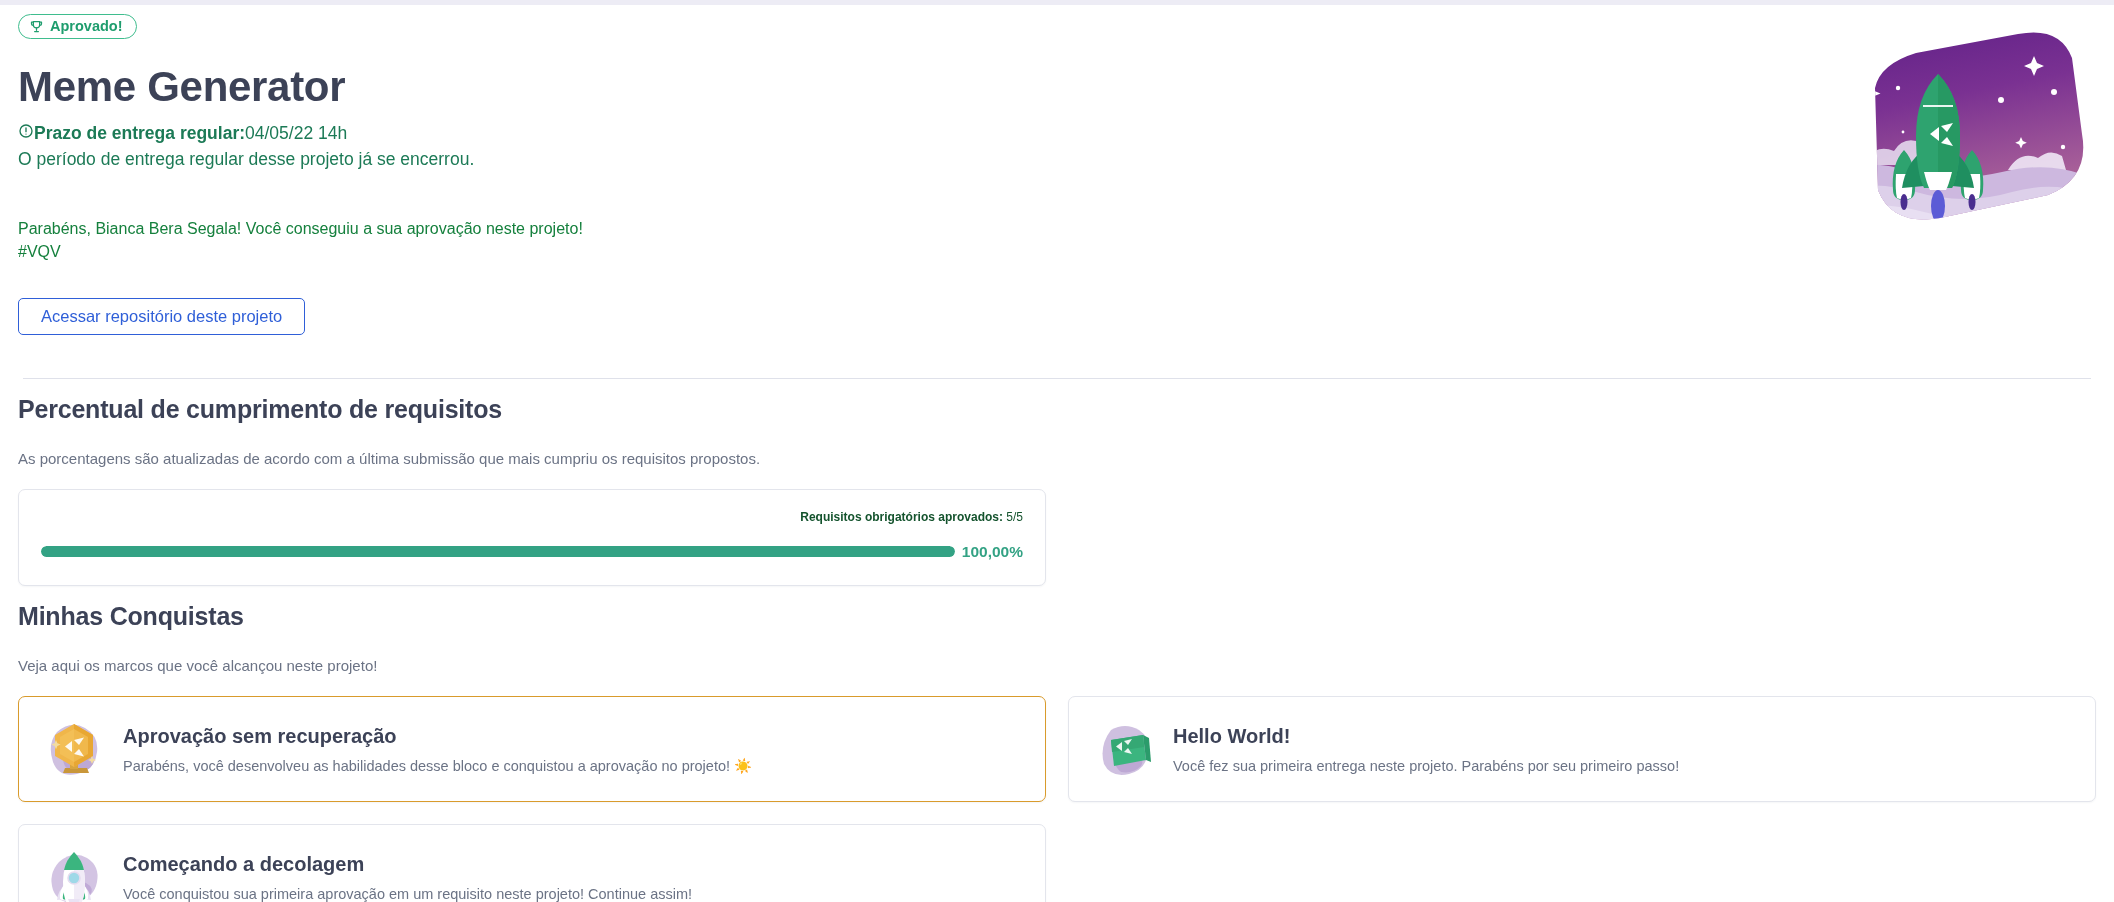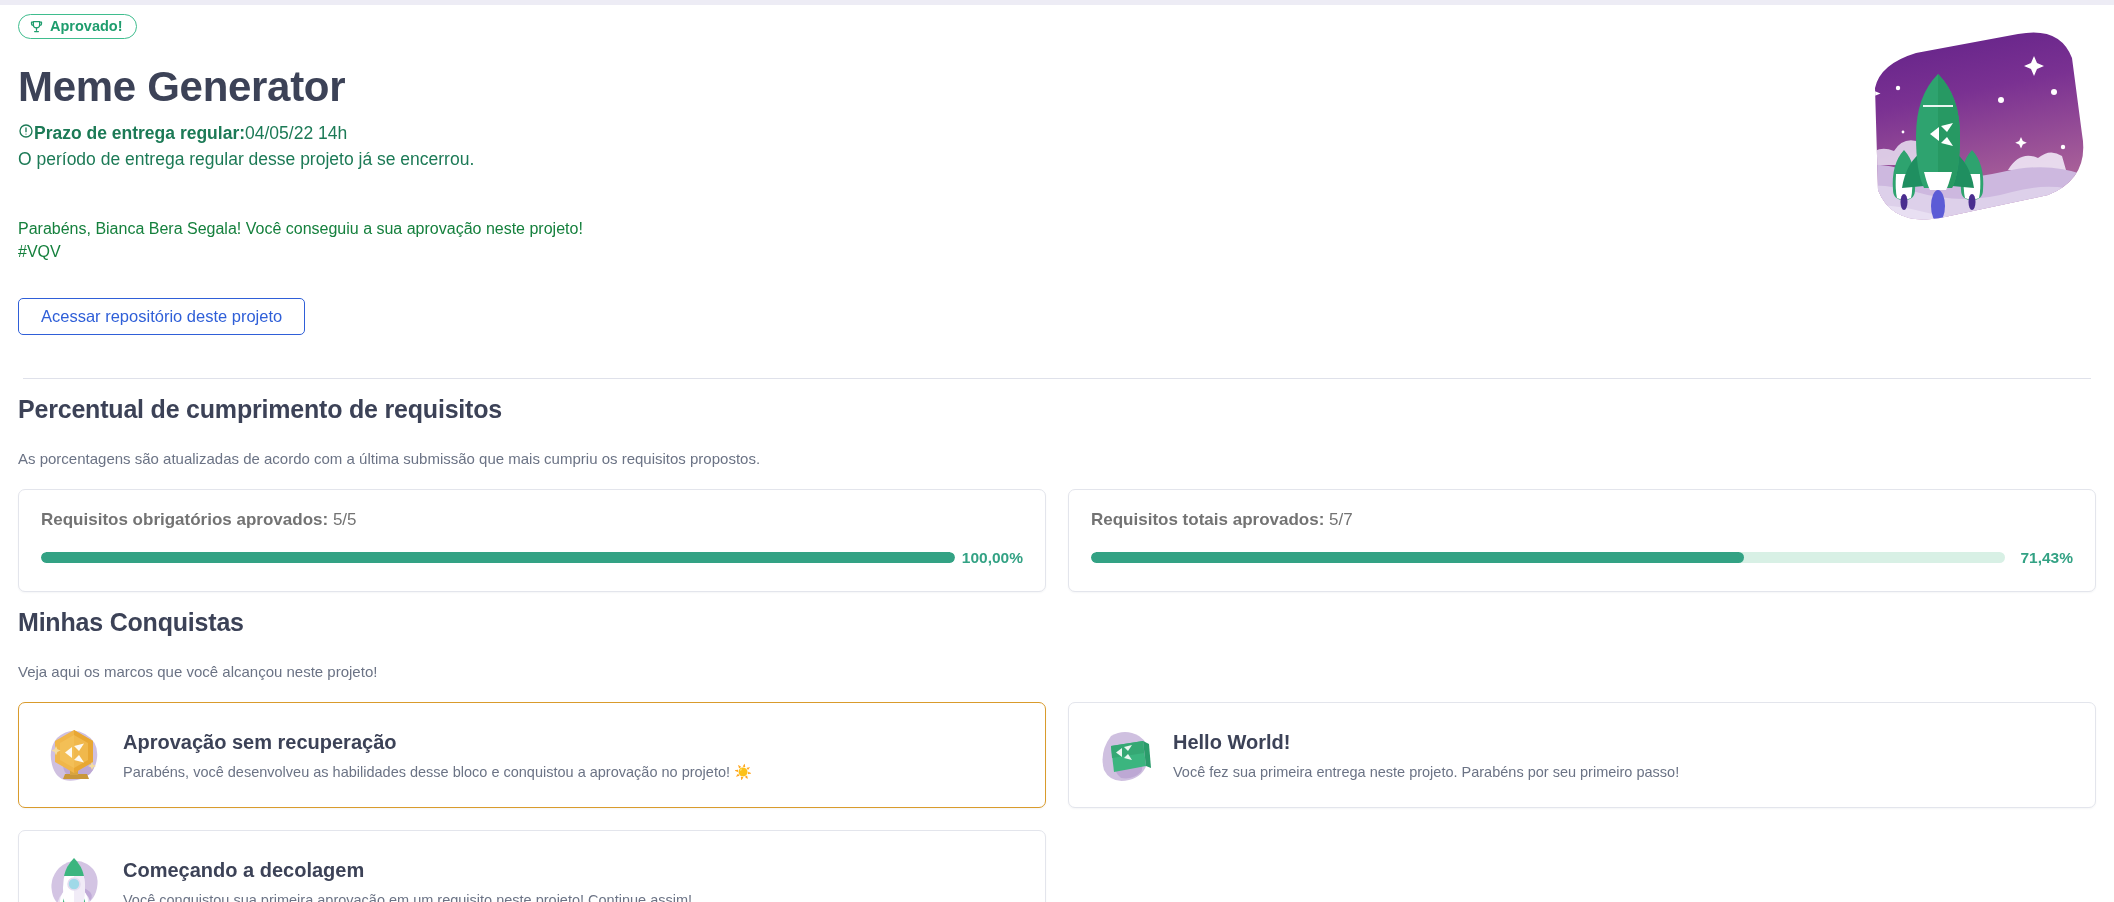--- a/index.html
+++ b/index.html
@@ -116,23 +116,24 @@
 
   .card {
     background: #fff;
     border: 1px solid #e3e5ec;
     border-radius: 7px;
     padding: 20px 22px 24px 22px;
     box-shadow: 0 1px 2px rgba(30,35,60,0.045);
   }
 
   .req-label {
-    font-size: 17px;
-    color: #737373;
-    font-weight: 700;
+    font-size: 12px;
+    color: #14532d;
+    font-weight: 700;
+    text-align: right;
   }
   .req-label .frac { font-weight: 400; }
 
   .bar-row {
     margin-top: 19px;
     display: flex; align-items: center; gap: 0;
   }
   .bar-track {
     flex: 1;
     height: 11px;
@@ -308,32 +309,20 @@
           <span class="frac">5/5</span>
         </div>
         <div class="bar-row">
           <div class="bar-track">
             <div class="bar-fill" id="fill0" style="width: 100%;"></div>
           </div>
           <div class="bar-pct">100,00%</div>
         </div>
       </div>
 
-      <div class="card">
-        <div class="req-label">
-          <span>Requisitos totais aprovados:</span>
-          <span class="frac">5/7</span>
-        </div>
-        <div class="bar-row">
-          <div class="bar-track">
-            <div class="bar-fill" id="fill1" style="width: 71.43%;"></div>
-          </div>
-          <div class="bar-pct">71,43%</div>
-        </div>
-      </div>
 
     </div>
   </div>
 
   <div class="section">
     <div class="section-title">Minhas Conquistas</div>
     <div class="section-sub">Veja aqui os marcos que você alcançou neste projeto!</div>
 
     <div class="ach-grid">
 

